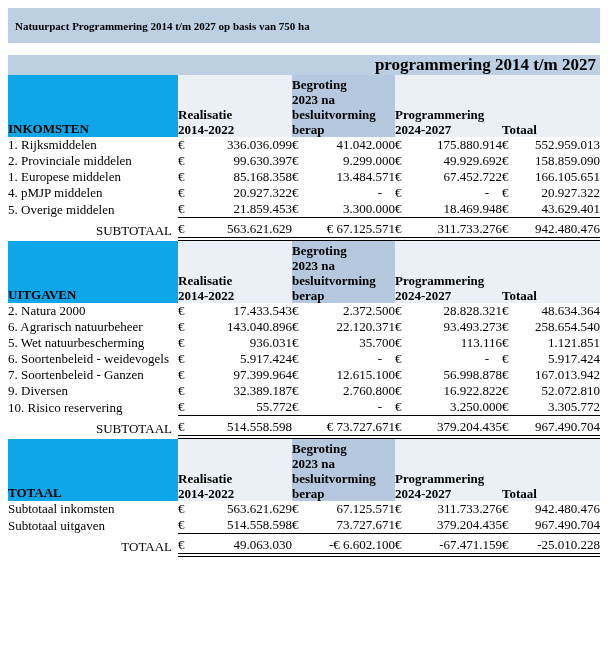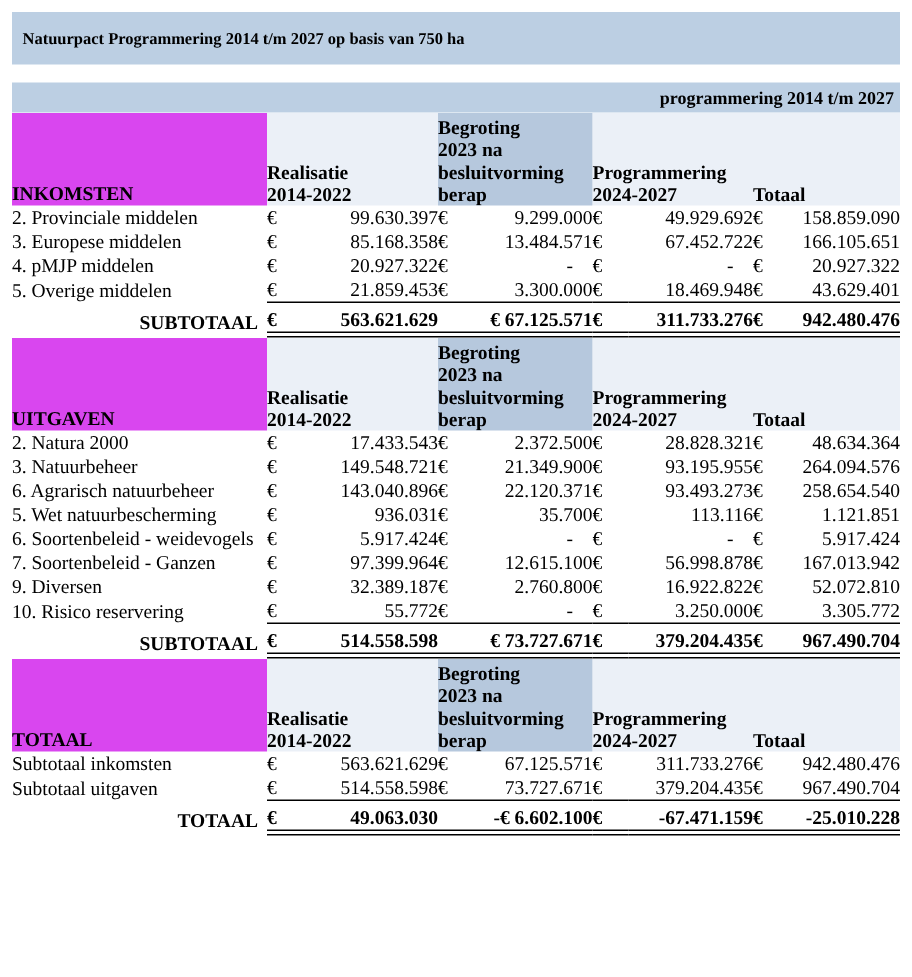--- a/index.html
+++ b/index.html
@@ -30,21 +30,21 @@
   .subtitle-bar {
     margin: 12px 8px 0 8px;
     background: #bccfe3;
     height: 20px;
     display: flex;
     align-items: center;
     justify-content: flex-end;
   }
   .subtitle-bar .t {
     font-weight: bold;
-    font-size: 12px;
+    font-size: 17px;
     padding-right: 4px;
     white-space: nowrap;
   }
   table.fin {
     border-collapse: collapse;
     table-layout: fixed;
     width: 592px;
     margin: 0 8px;
   }
   .mt15 { margin-top: 15px; }
@@ -52,33 +52,33 @@
   table.fin td {
     font-size: 13px;
     line-height: 16px;
     padding: 0;
     vertical-align: bottom;
     overflow: hidden;
     white-space: nowrap;
   }
   tr.hdr td { font-weight: bold; }
   td.h-label {
-    background: #d946ef;
+    background: #0ea5e9;
     padding-left: 2px;
     height: 62px;
   }
   td.h-col { padding-right: 2px; }
   td.h-col span { display: block; line-height: 15px; }
   .bg-light { background: #ebf0f7; }
   .bg-mid { background: #b6c8dd; }
   tr.row td { height: 16px; }
   td.lbl { text-align: left; padding-left: 2px; }
   td.eur { text-align: left; padding-left: 4px; }
   td.val { text-align: right; padding-right: 2px; }
-  tr.sum td { font-weight: bold; height: 19px; }
+  tr.sum td { font-weight: normal; height: 19px; }
   tr.sum td.lbl { text-align: right; padding-right: 6px; }
   tr.sum td.eur, tr.sum td.val {
     border-top: 1px solid #000;
     border-bottom: 4px double #000;
   }
 </style>
 </head>
 <body>
 
 <div class="title-bar">
@@ -116,32 +116,43 @@
         </td>
     <td class="h-col bg-light" colspan="2">
           <span>Programmering</span>
           <span>2024-2027</span>
         </td>
     <td class="h-col bg-light" colspan="2">
           <span>Totaal</span>
         </td>
   </tr>
   <tr class="row">
+    <td class="lbl">1. Rijksmiddelen</td>
+    <td class="eur">€</td>
+    <td class="val">336.036.099</td>
+    <td class="eur">€</td>
+    <td class="val">41.042.000</td>
+    <td class="eur">€</td>
+    <td class="val">175.880.914</td>
+    <td class="eur">€</td>
+    <td class="val">552.959.013</td>
+  </tr>
+  <tr class="row">
     <td class="lbl">2. Provinciale middelen</td>
     <td class="eur">€</td>
     <td class="val">99.630.397</td>
     <td class="eur">€</td>
     <td class="val">9.299.000</td>
     <td class="eur">€</td>
     <td class="val">49.929.692</td>
     <td class="eur">€</td>
     <td class="val">158.859.090</td>
   </tr>
   <tr class="row">
-    <td class="lbl">3. Europese middelen</td>
+    <td class="lbl">1. Europese middelen</td>
     <td class="eur">€</td>
     <td class="val">85.168.358</td>
     <td class="eur">€</td>
     <td class="val">13.484.571</td>
     <td class="eur">€</td>
     <td class="val">67.452.722</td>
     <td class="eur">€</td>
     <td class="val">166.105.651</td>
   </tr>
   <tr class="row">
@@ -218,31 +229,20 @@
     <td class="eur">€</td>
     <td class="val">17.433.543</td>
     <td class="eur">€</td>
     <td class="val">2.372.500</td>
     <td class="eur">€</td>
     <td class="val">28.828.321</td>
     <td class="eur">€</td>
     <td class="val">48.634.364</td>
   </tr>
   <tr class="row">
-    <td class="lbl">3. Natuurbeheer</td>
-    <td class="eur">€</td>
-    <td class="val">149.548.721</td>
-    <td class="eur">€</td>
-    <td class="val">21.349.900</td>
-    <td class="eur">€</td>
-    <td class="val">93.195.955</td>
-    <td class="eur">€</td>
-    <td class="val">264.094.576</td>
-  </tr>
-  <tr class="row">
     <td class="lbl">6. Agrarisch natuurbeheer</td>
     <td class="eur">€</td>
     <td class="val">143.040.896</td>
     <td class="eur">€</td>
     <td class="val">22.120.371</td>
     <td class="eur">€</td>
     <td class="val">93.493.273</td>
     <td class="eur">€</td>
     <td class="val">258.654.540</td>
   </tr>

